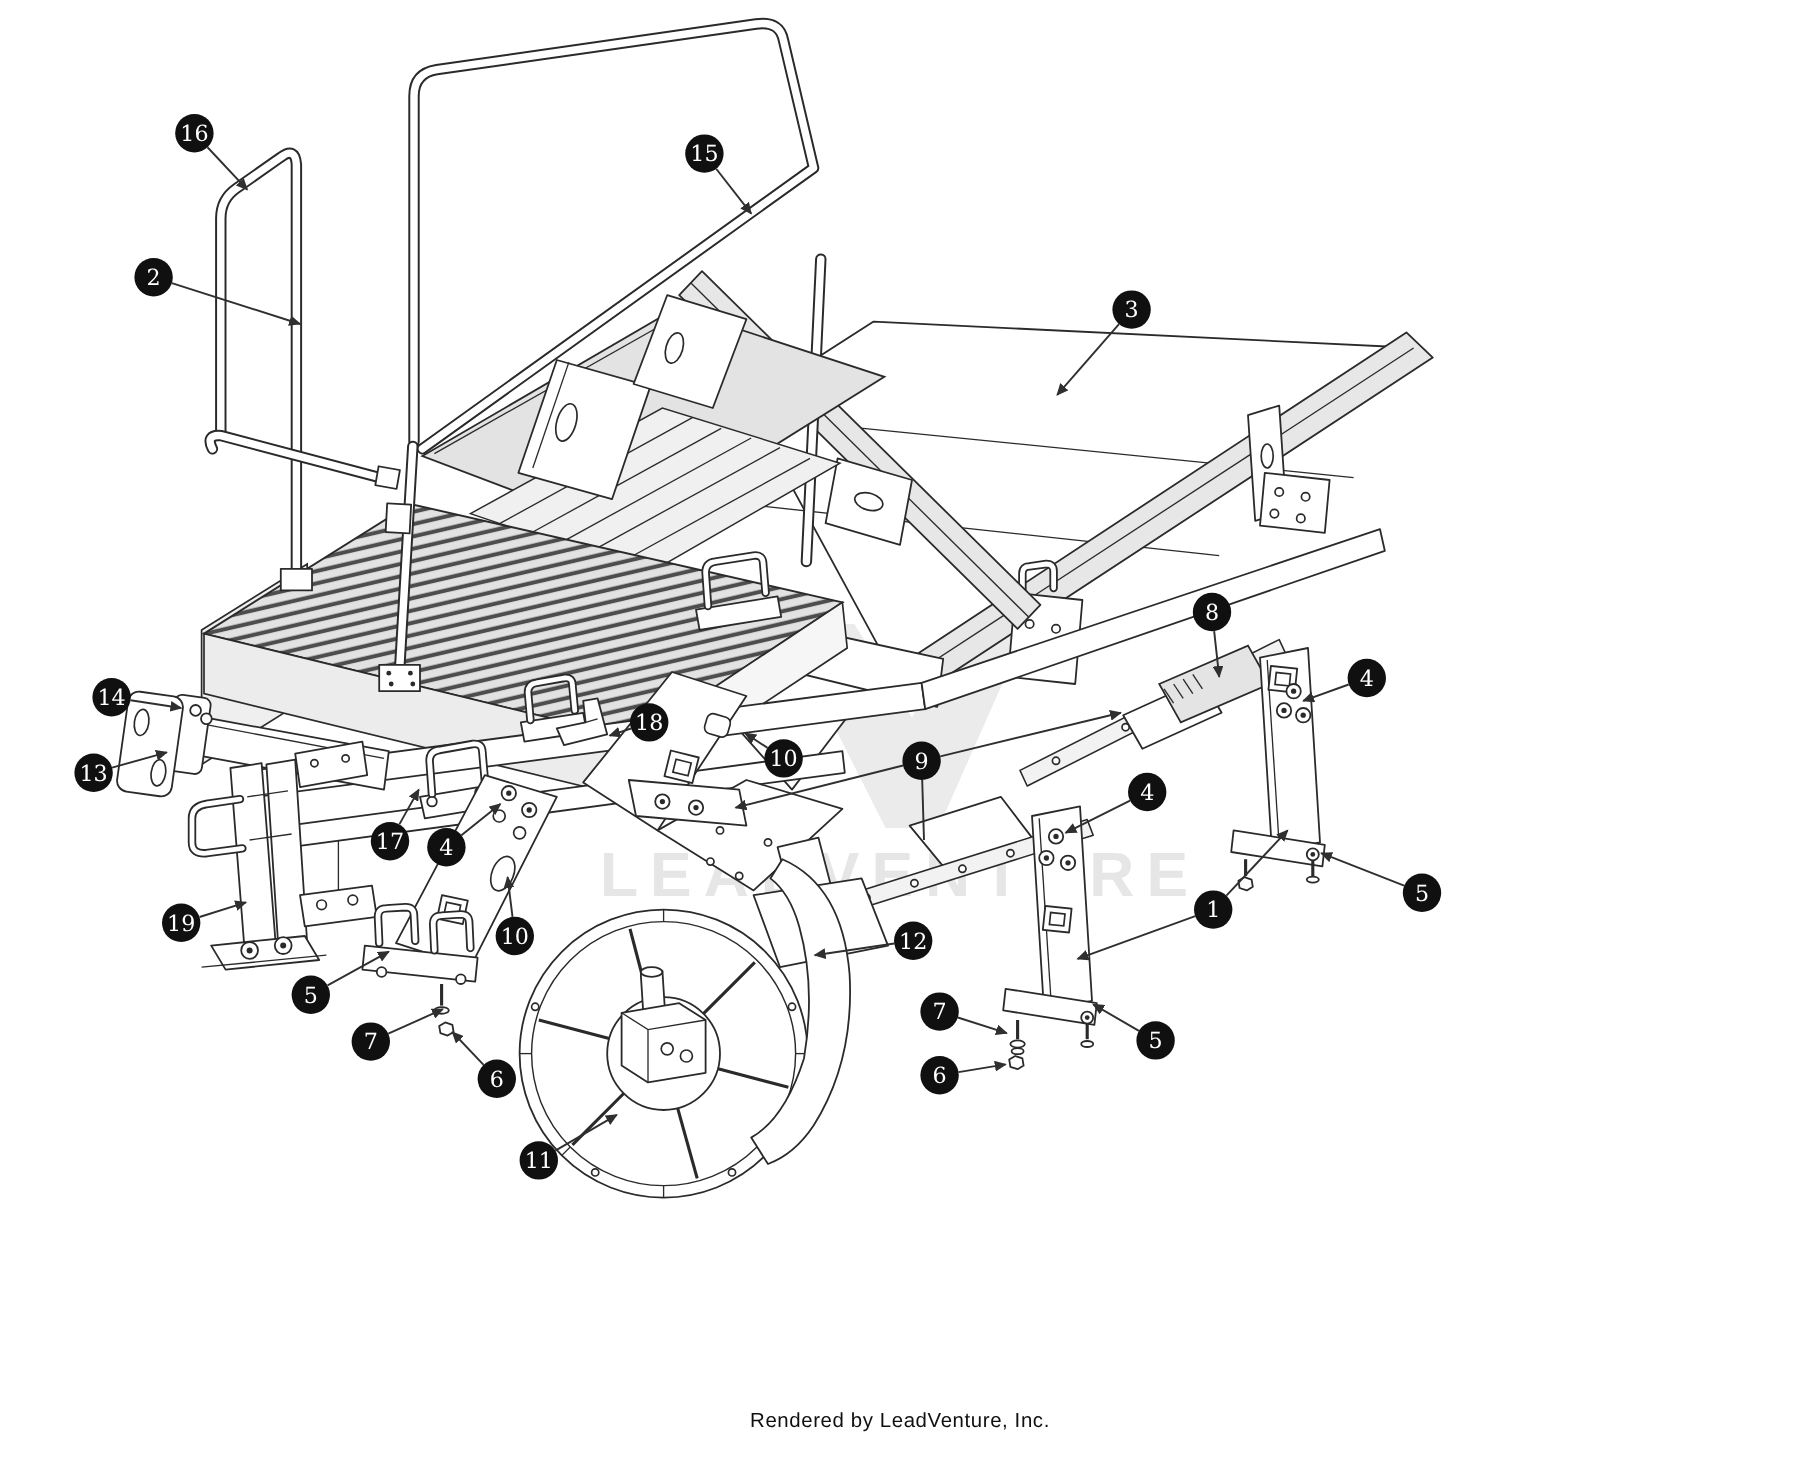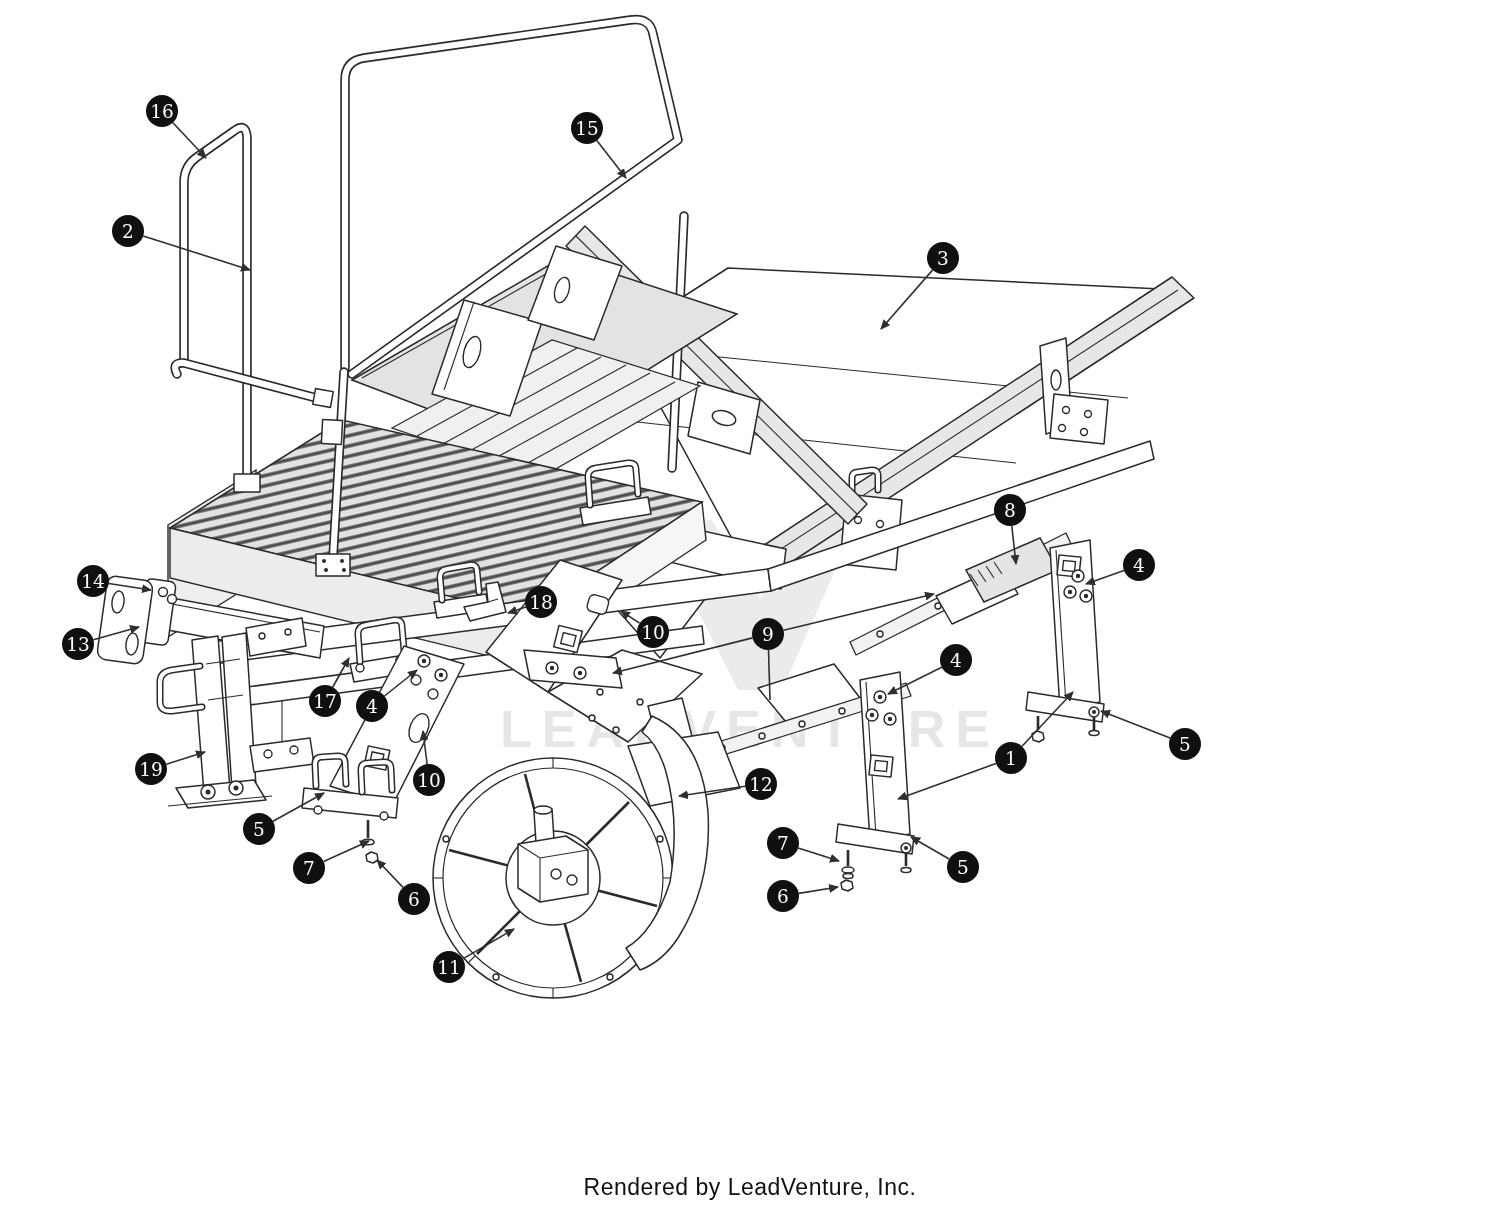--- a/index.html
+++ b/index.html
@@ -19,21 +19,21 @@
   .uI {fill:none;stroke:#ffffff;stroke-width:4;stroke-linecap:round;stroke-linejoin:round;}
   .sp {stroke:#2a2a2a;stroke-width:2.6;fill:none;}
   .wm-text{font-family:"Liberation Sans",sans-serif;font-weight:bold;font-size:52px;
            letter-spacing:10px;fill:#e6e6e6;}
   .wm-logo{fill:#ebebeb;}
   .leader{stroke:#2f2f2f;stroke-width:1.6;fill:none;}
   .callout circle{fill:#101010;stroke:none;}
   .callout text{fill:#ffffff;font-family:"DejaVu Serif",serif;font-size:18.5px;
                 text-anchor:middle;}
   .footer{position:absolute;left:0;right:0;top:1174px;text-align:center;
-          font-size:23px;color:#101010;letter-spacing:0.5px;}
+          font-size:17px;color:#101010;letter-spacing:0.5px;}
 </style>
 </head>
 <body>
 
 <div class="stage">
   <svg width="1500" height="1218" viewBox="0 0 1500 1218">
     <defs>
       <marker id="arr" markerWidth="11" markerHeight="9" refX="9" refY="4.5" orient="auto" markerUnits="userSpaceOnUse">
         <path d="M0,0 L10,4.5 L0,9 Z" fill="#2f2f2f"></path>
       </marker>

